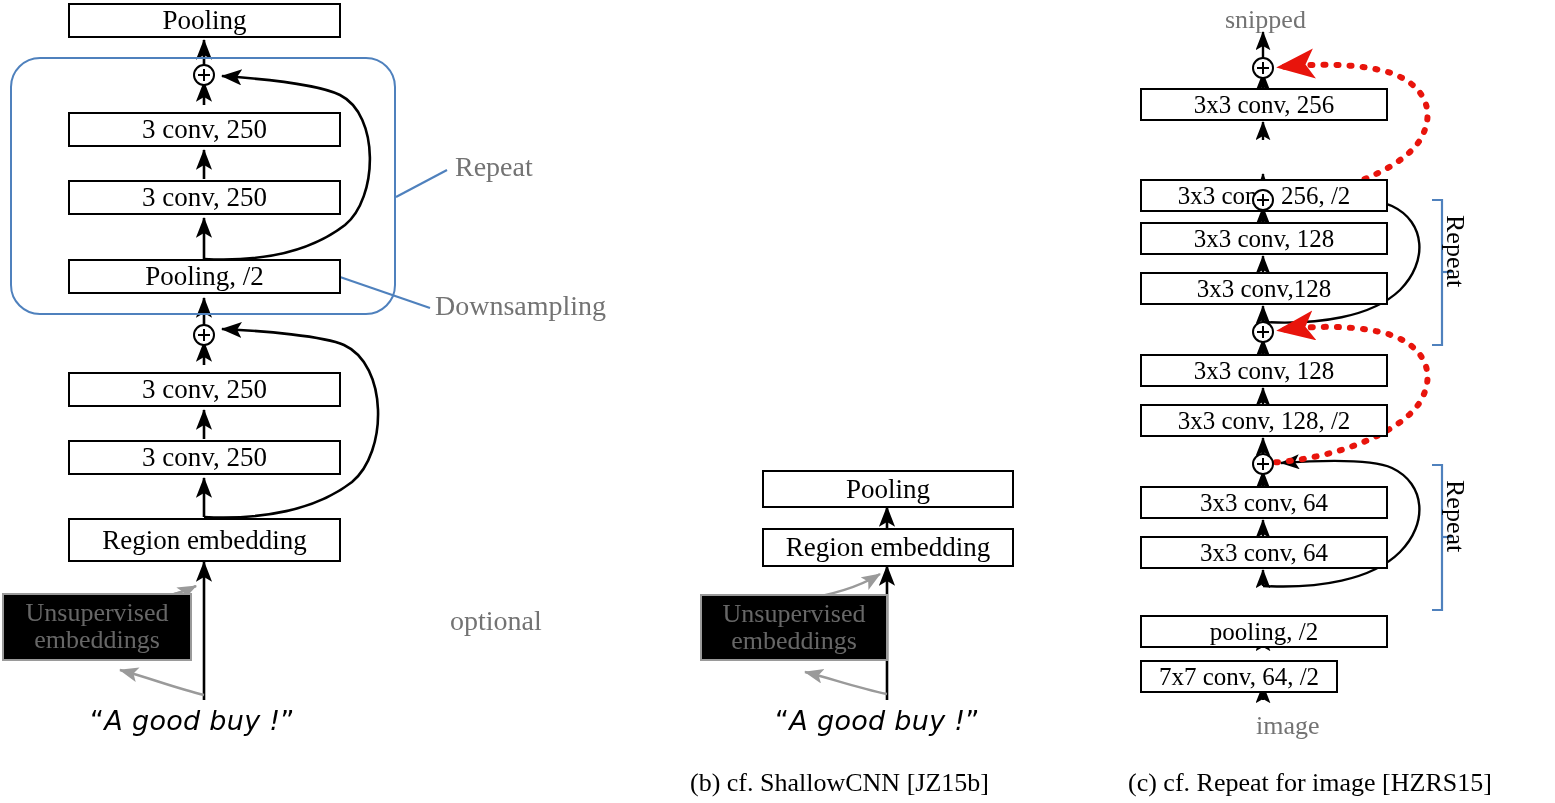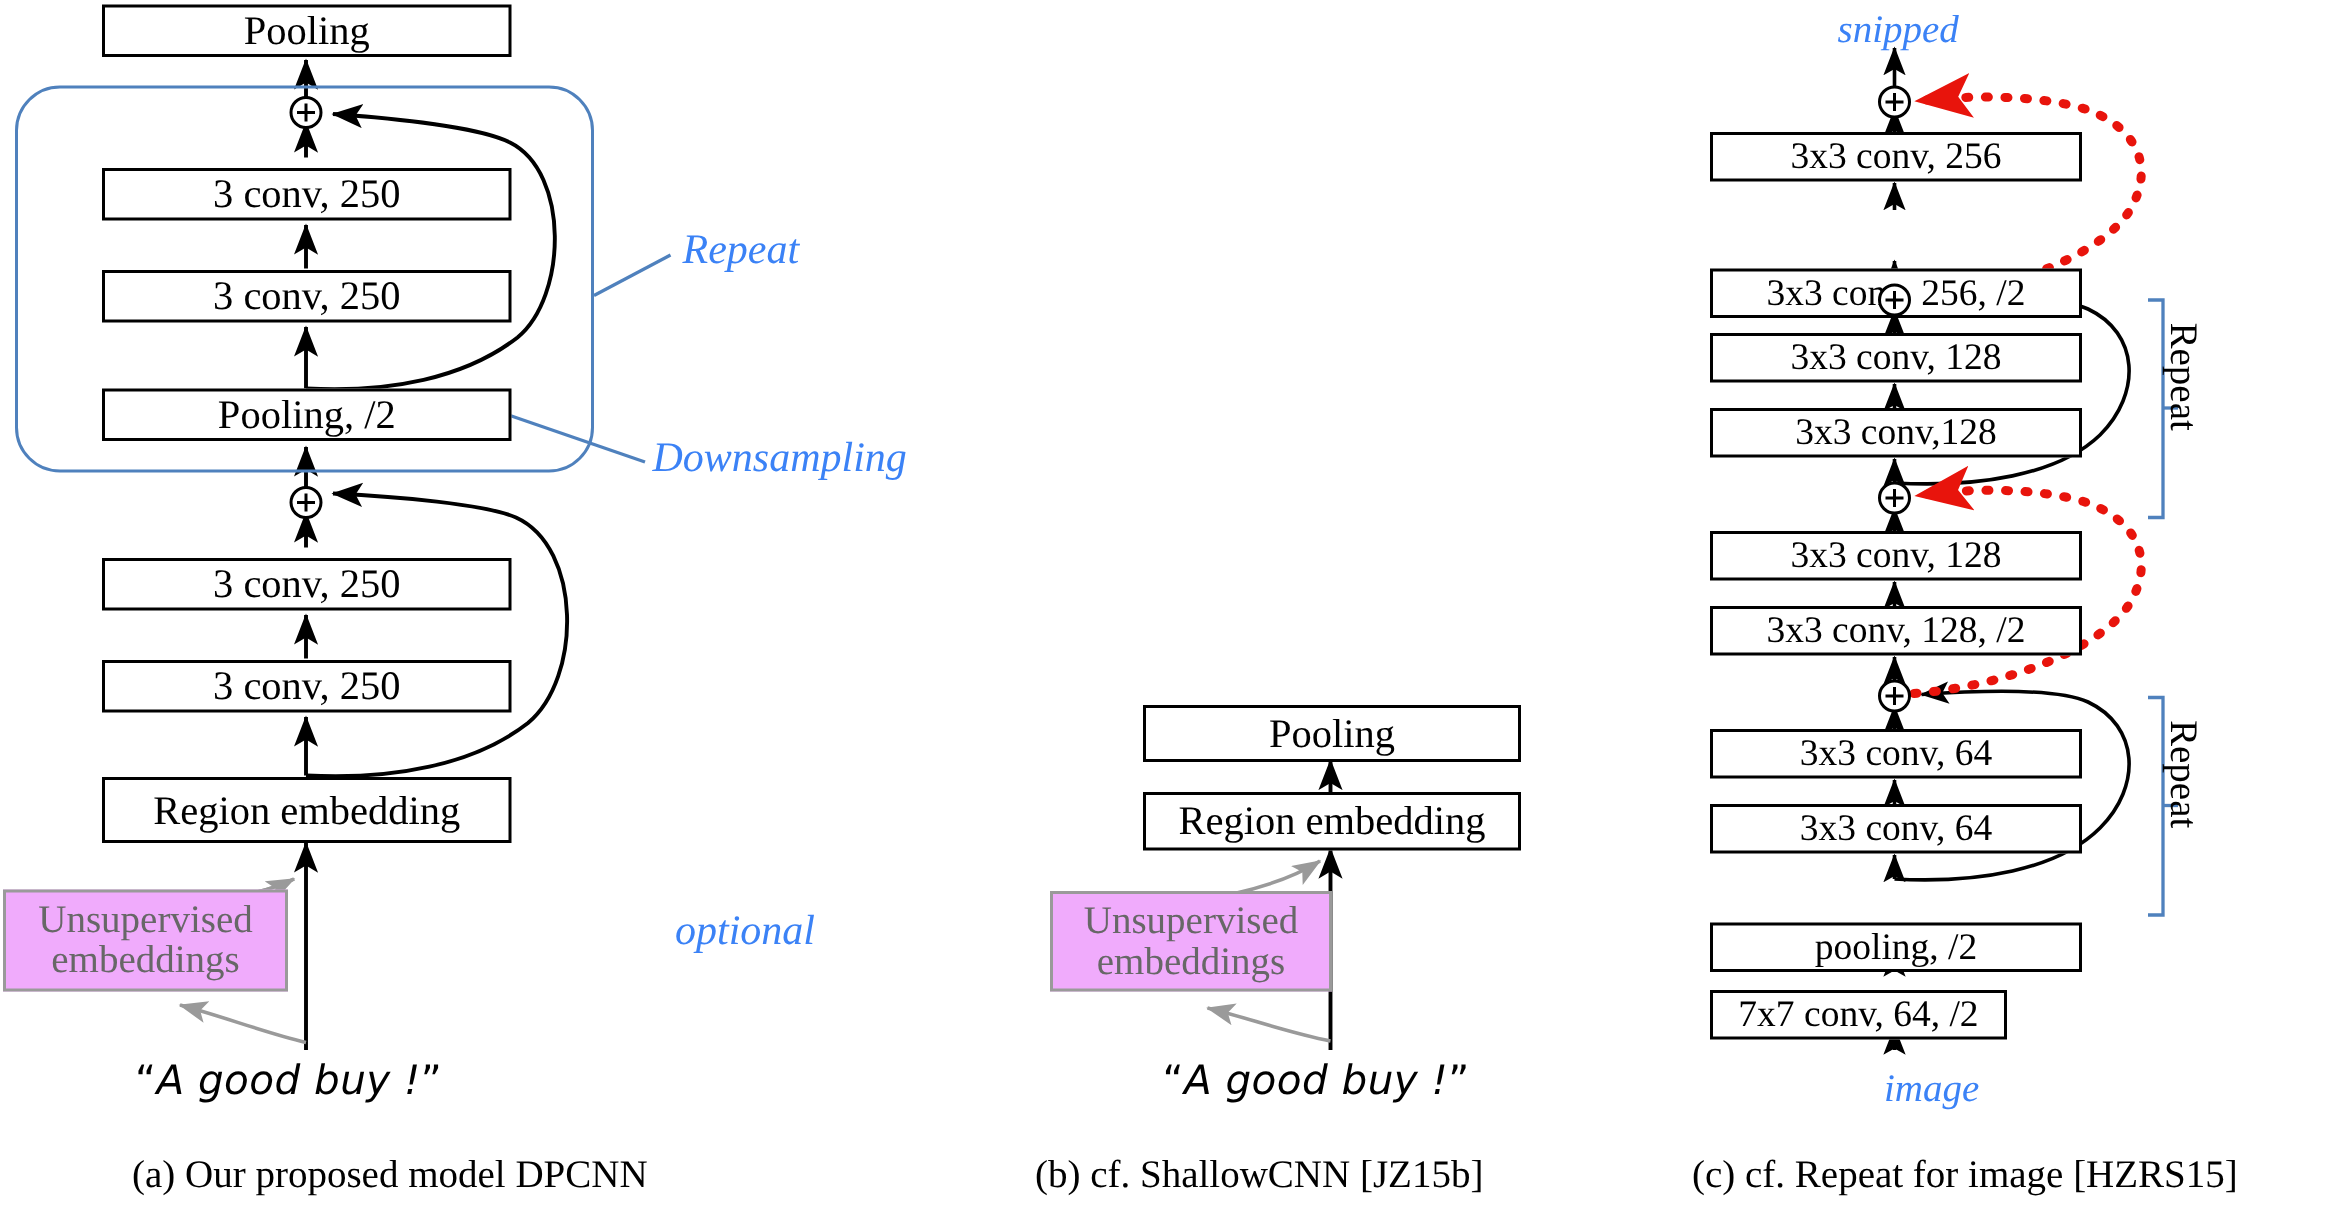--- a/index.html
+++ b/index.html
@@ -41,38 +41,37 @@
   .box-b {
     font-size: 27px;
   }
   .box-c {
     font-size: 25px;
   }
   .dashbox {
     position: absolute;
     box-sizing: border-box;
     border: 2px solid #9a9a9a;
-    background: #f0abfc;
+    background: #000000;
     color: #676767;
     display: flex;
     flex-direction: column;
     align-items: center;
     justify-content: center;
     font-family: "Liberation Serif", "DejaVu Serif", serif;
     font-size: 26px;
     line-height: 1.02;
     text-align: center;
   }
   .lbl {
     position: absolute;
     font-family: "Liberation Serif", "DejaVu Serif", serif;
-    color: #3b82f6;
+    color: #737373;
     white-space: nowrap;
     line-height: 1.08;
-    font-style: italic;
   }
   .lbl-28 { font-size: 28px; }
   .lbl-26 { font-size: 26px; }
   .quote {
     position: absolute;
     font-family: "DejaVu Sans", sans-serif;
     font-size: 27px;
     color: #000000;
     white-space: nowrap;
     letter-spacing: 0.3px;
@@ -235,21 +234,20 @@
     <span>“</span><i>A good buy !</i><span>”</span>
   </div>
 
   <div class="lbl lbl-28" style="left:455px; top:152px;">Repeat</div>
 
   <div class="lbl lbl-28" style="left:435px; top:291px;">Downsampling</div>
 
 
   <div class="lbl lbl-28" style="left:450px; top:606px;">optional</div>
 
-  <div class="caption" style="left:88px; top:768px;">(a)  Our proposed model DPCNN</div>
 
   <div class="box box-b" style="left:762px; top:470px; width:252px; height:38px;">Pooling</div>
 
   <div class="box box-b" style="left:762px; top:528px; width:252px; height:39px;">Region embedding</div>
 
   <div class="dashbox" style="left:700px; top:594px; width:188px; height:67px;">
     <span>Unsupervised</span>
     <span>embeddings</span>
   </div>
 

